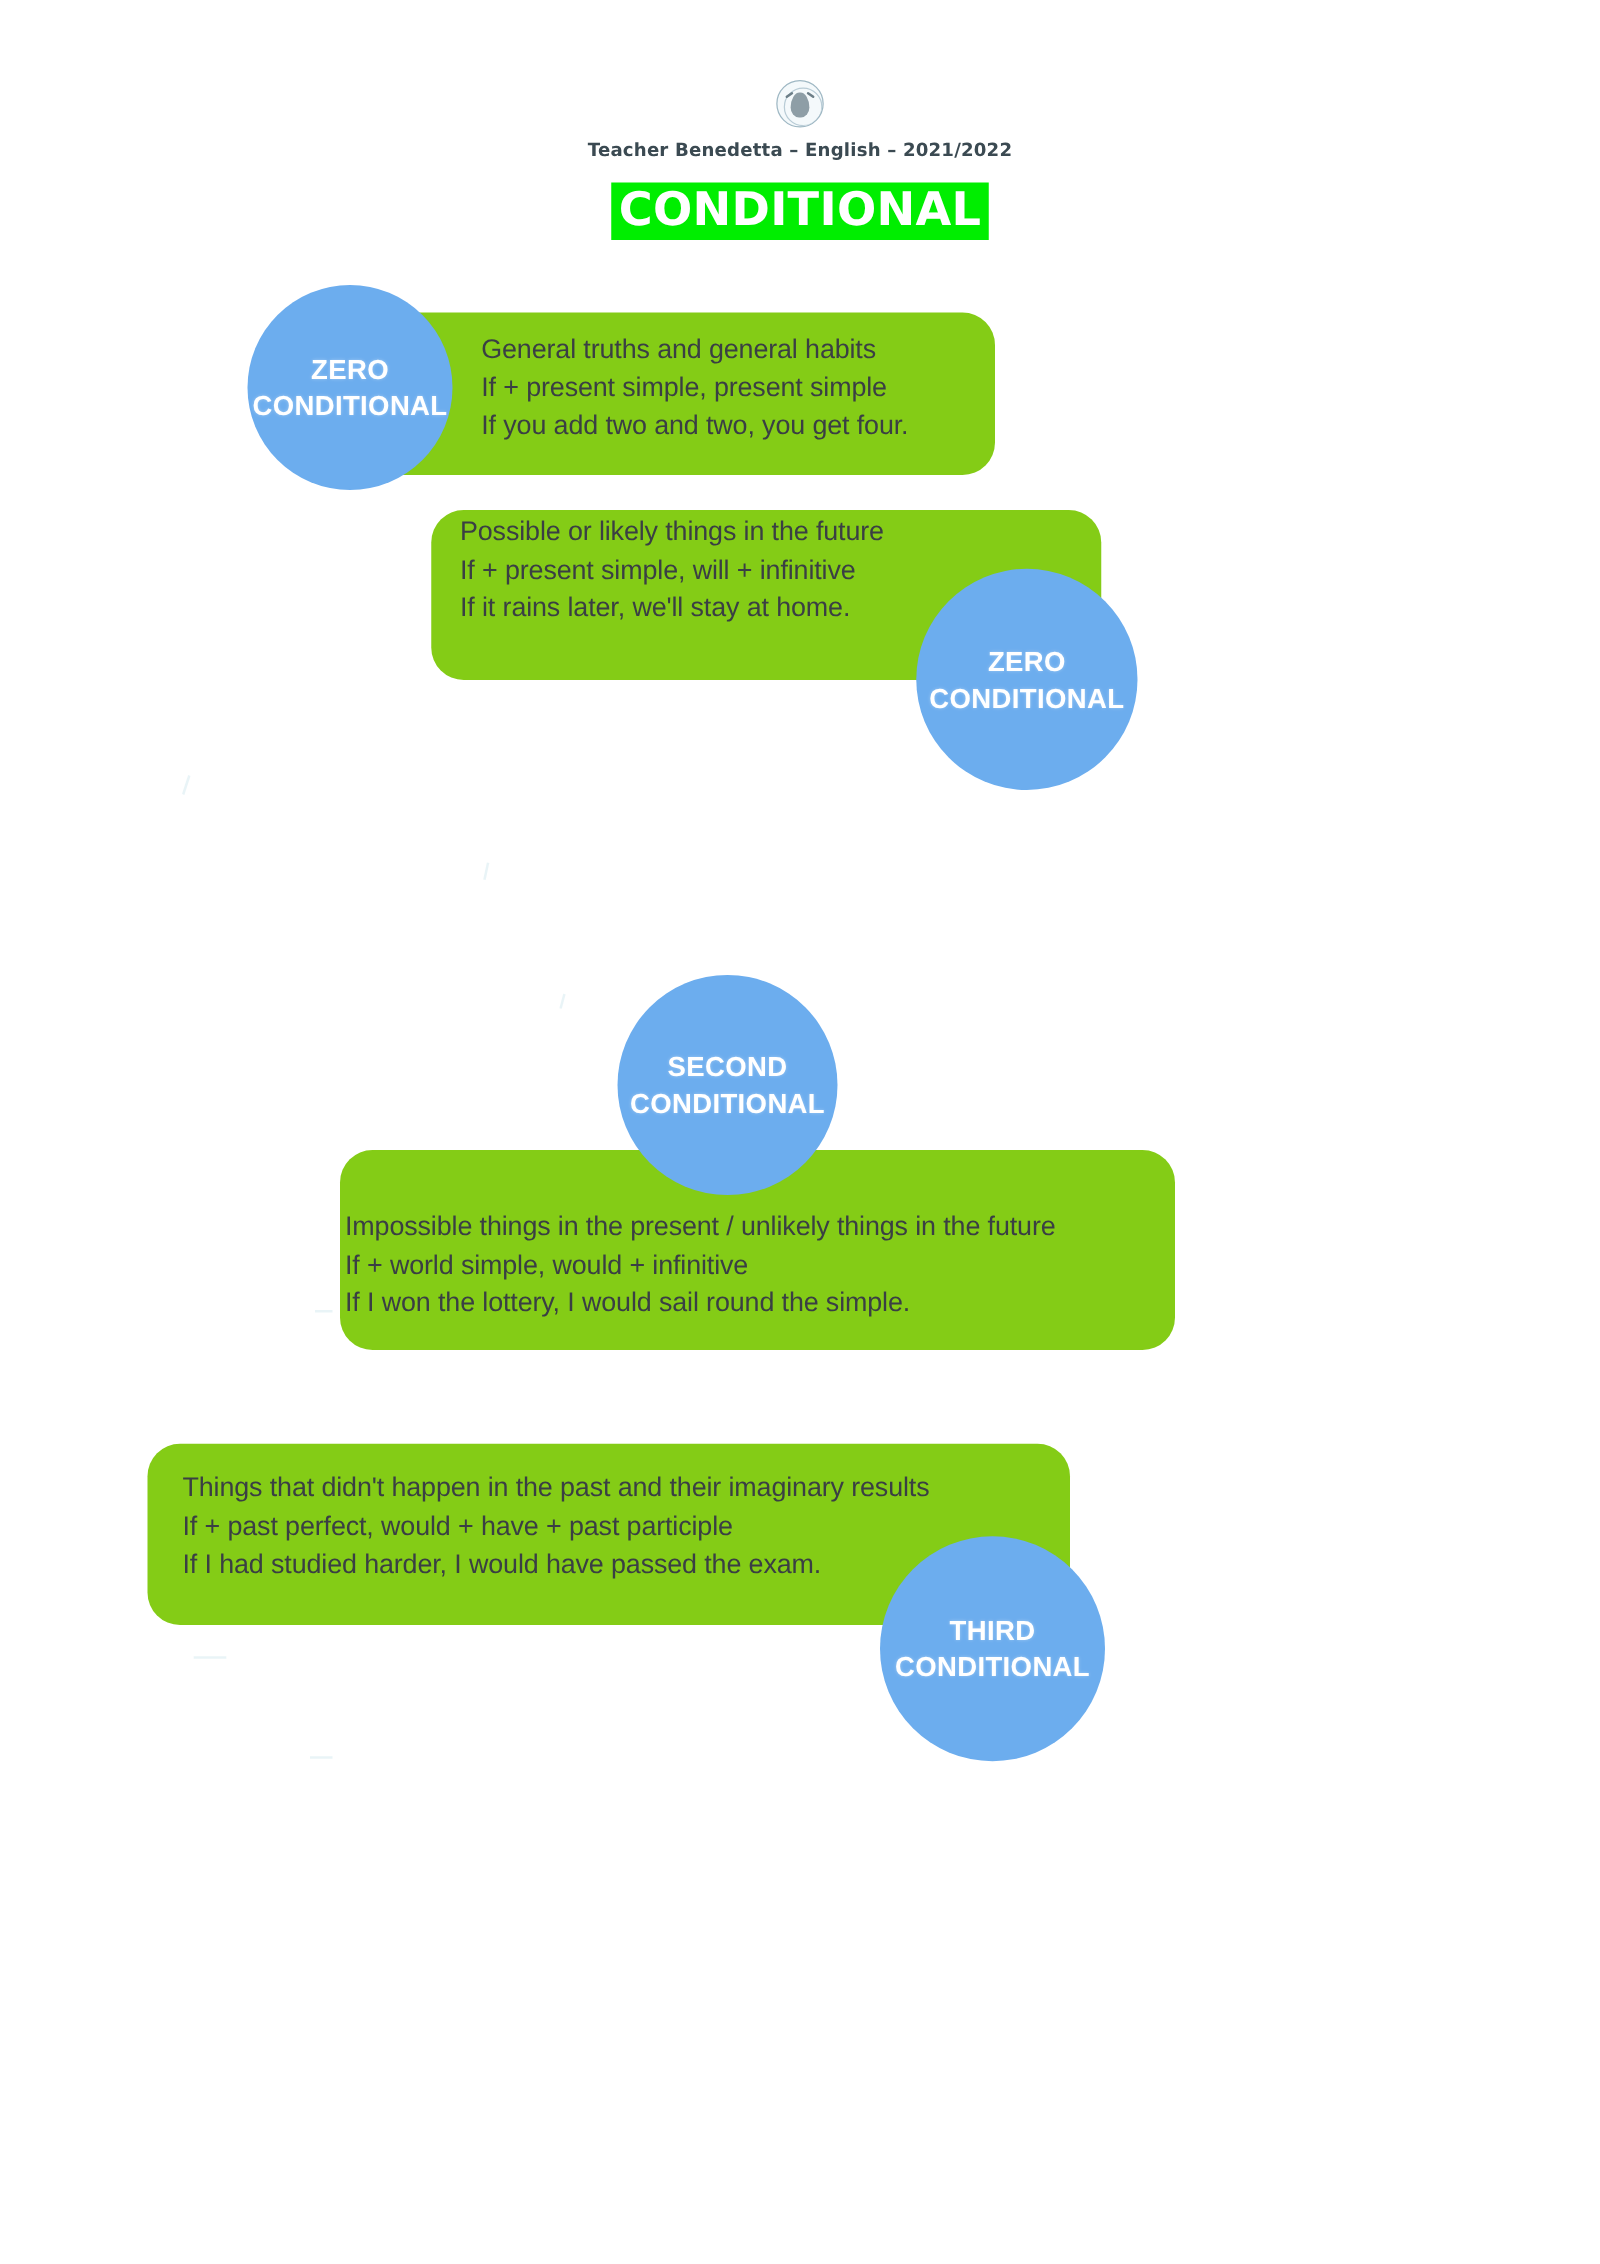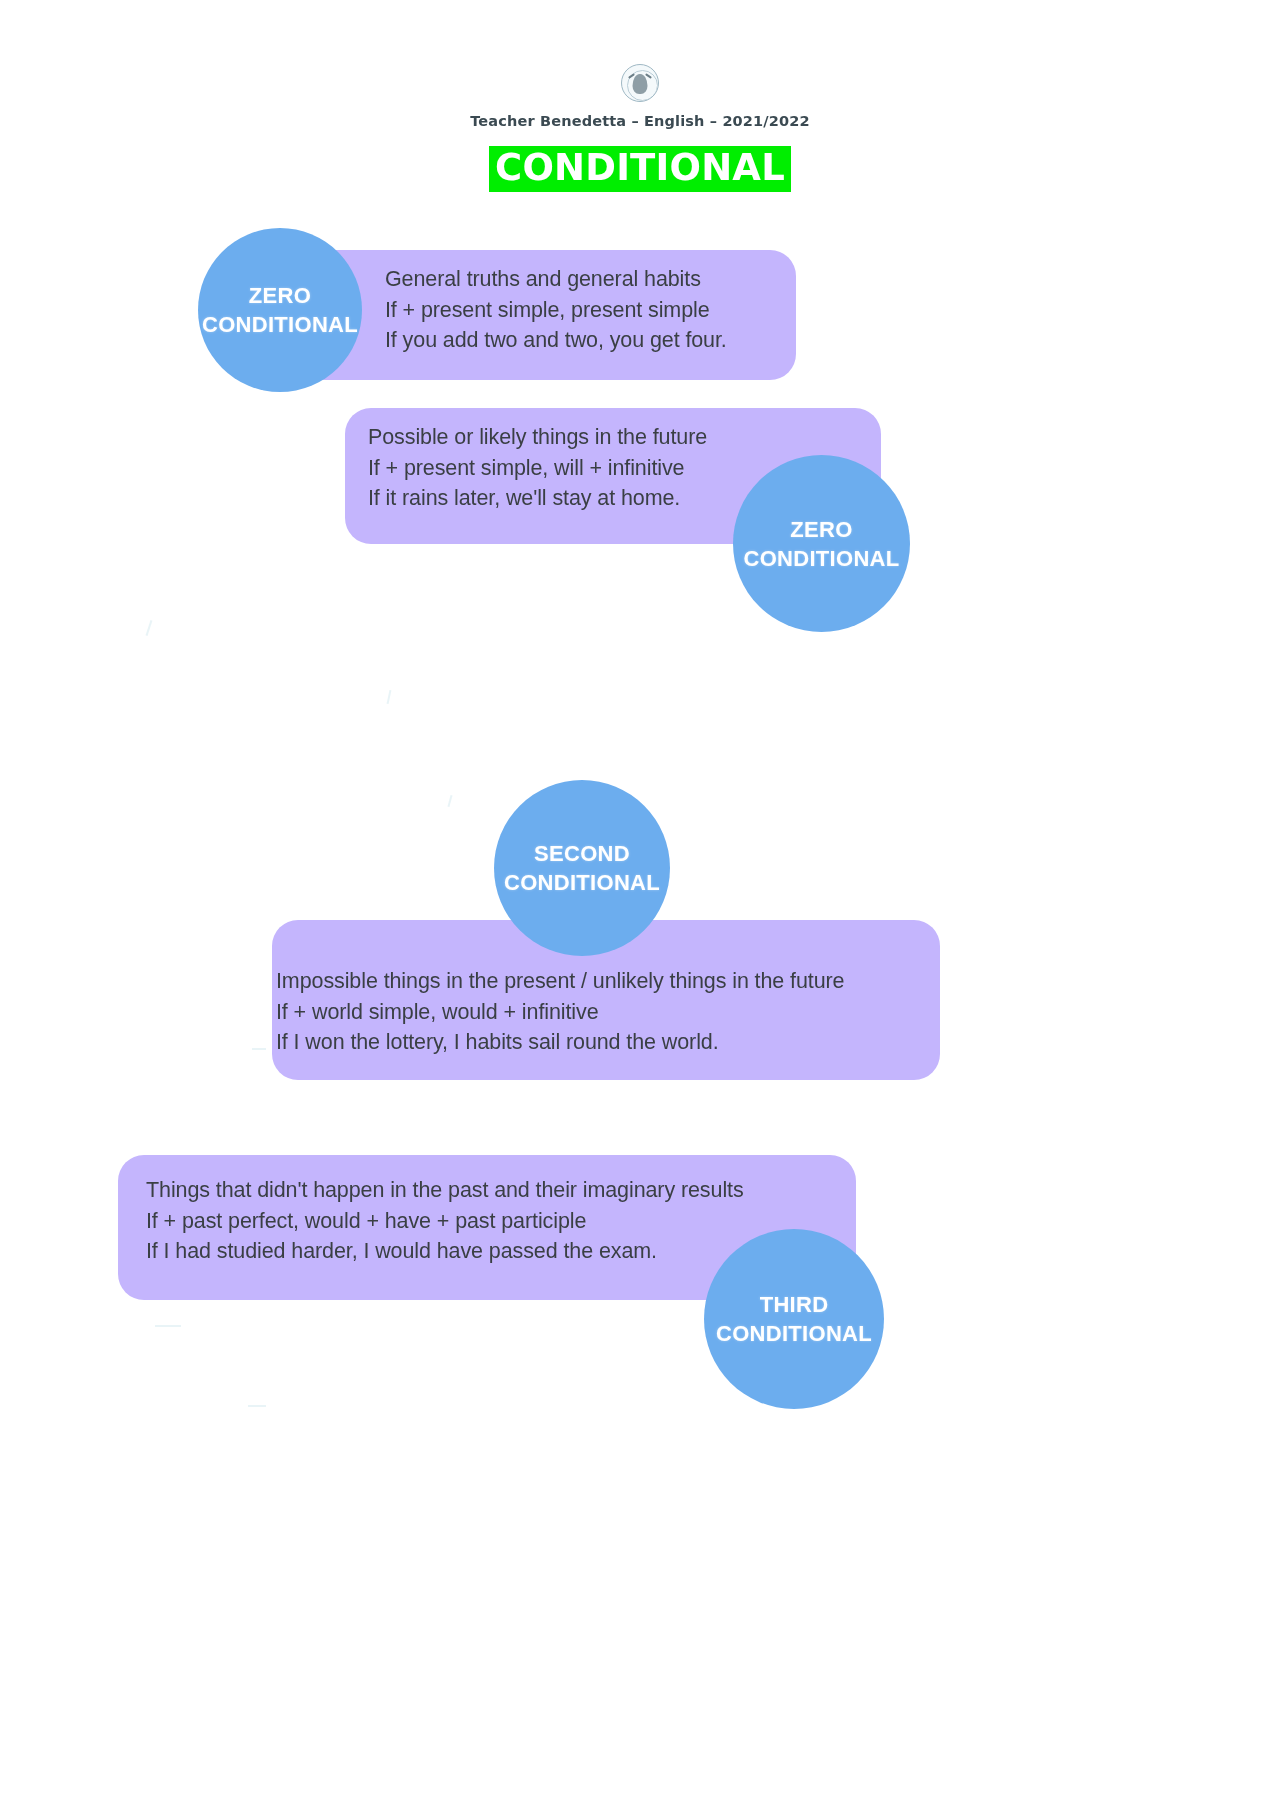--- a/index.html
+++ b/index.html
@@ -95,21 +95,21 @@
     font-weight: 700;
     line-height: 44px;
     padding: 0 6px 2px 6px;
     letter-spacing: 0.2px;
     font-family: "DejaVu Sans", sans-serif;
   }
 
   
   .bubble {
     position: absolute;
-    background: #c4b5fd;
+    background: #84cc16;
     border-radius: 26px;
     color: #3a3f44;
     font-size: 21.5px;
     line-height: 30.5px;
     font-family: "Liberation Sans", sans-serif;
     letter-spacing: -0.1px;
     white-space: nowrap;
   }
   .bubble .line { display: block; }
 
@@ -141,21 +141,21 @@
   #zero-circle {
     left: 198px; top: 228px;
     width: 164px; height: 164px;
     z-index: 2;
   }
 
   
   #first-bubble {
     left: 345px; top: 408px;
     width: 536px; height: 136px;
-    padding: 14px 0 0 23px;
+    padding: 2px 0 0 23px;
     z-index: 1;
   }
   #first-circle {
     left: 733px; top: 455px;
     width: 177px; height: 177px;
     z-index: 2;
   }
 
   
   #second-circle {
@@ -231,21 +231,21 @@
   <span>CONDITIONAL</span>
 </div>
 
 <div class="circle" id="second-circle">
   <span>SECOND</span>
   <span>CONDITIONAL</span>
 </div>
 <div class="bubble" id="second-bubble">
   <span class="line">Impossible things in the present / unlikely things in the future</span>
   <span class="line">If + world simple, would + infinitive</span>
-  <span class="line">If I won the lottery, I habits sail round the world.</span>
+  <span class="line">If I won the lottery, I would sail round the simple.</span>
 </div>
 
 <div class="bubble" id="third-bubble">
   <span class="line">Things that didn't happen in the past and their imaginary results</span>
   <span class="line">If + past perfect, would + have + past participle</span>
   <span class="line">If I had studied harder, I would have passed the exam.</span>
 </div>
 <div class="circle" id="third-circle">
   <span>THIRD</span>
   <span>CONDITIONAL</span>

